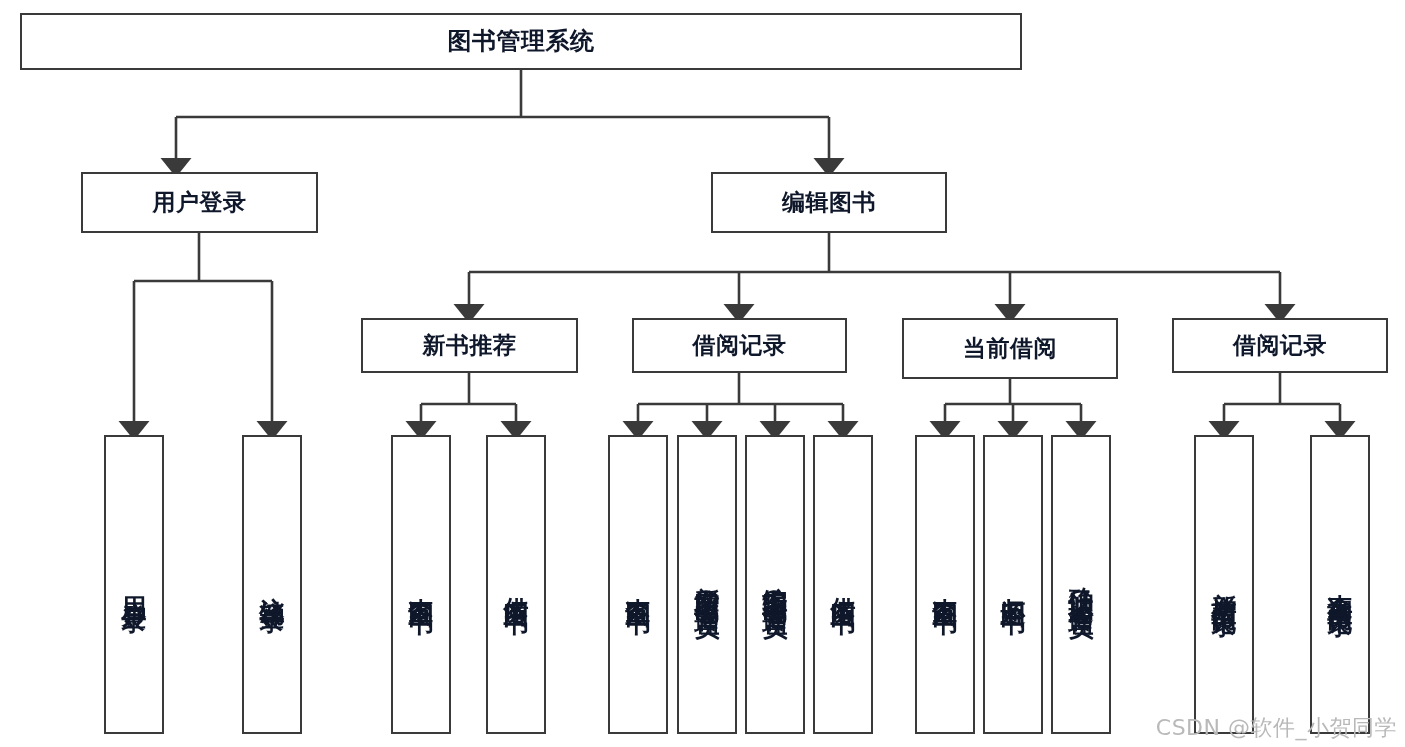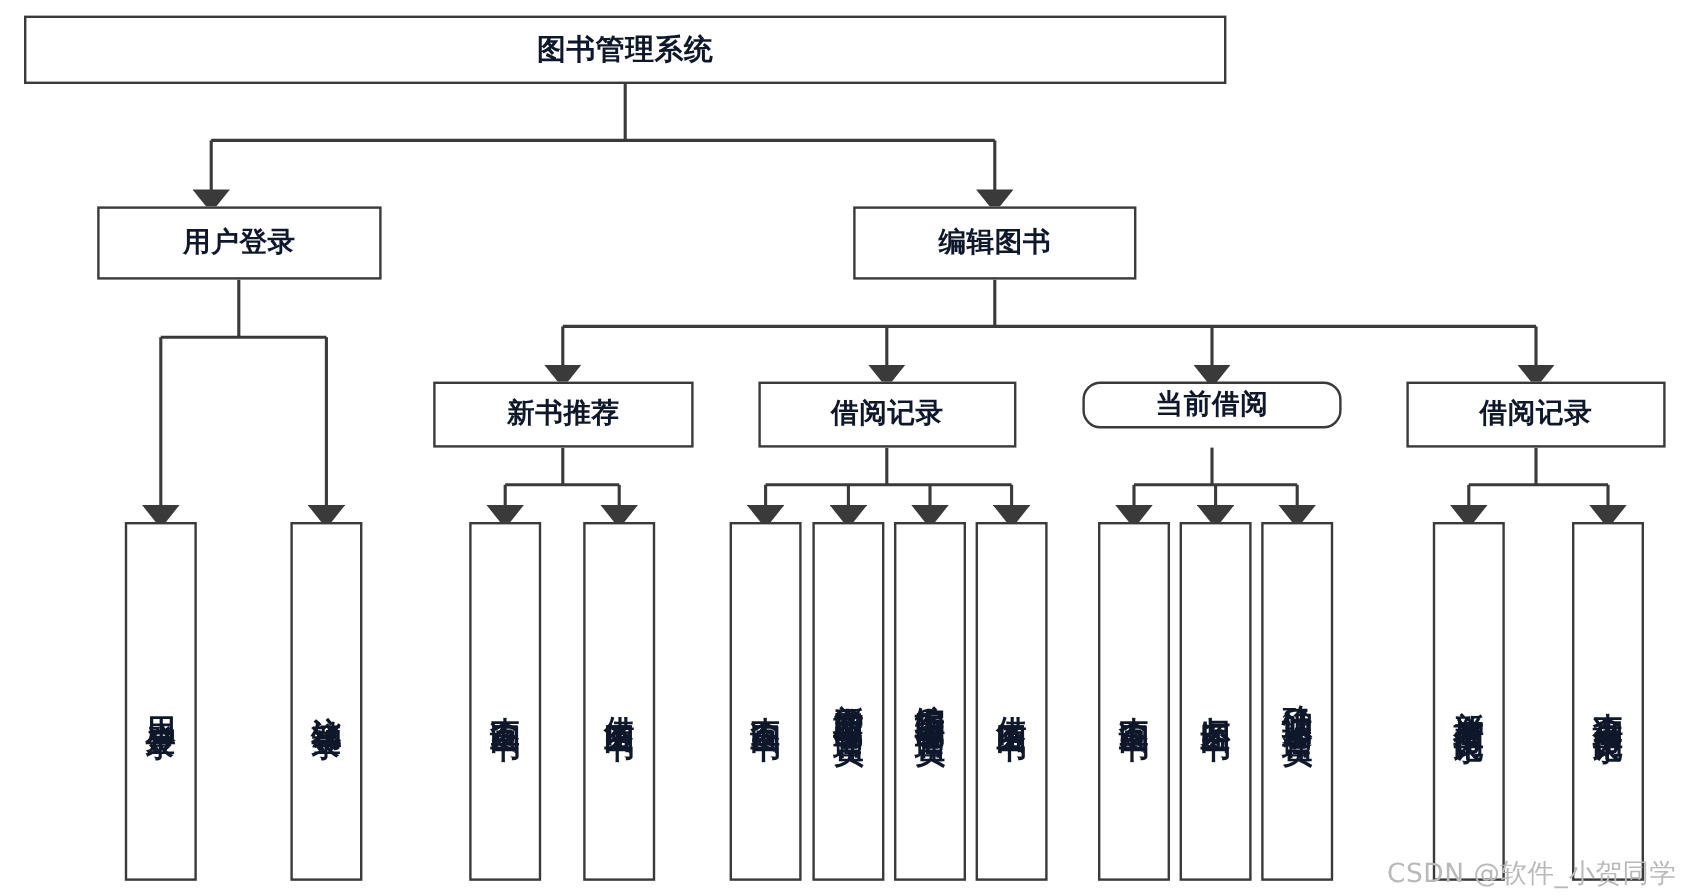--- a/index.html
+++ b/index.html
@@ -145,21 +145,21 @@
   </div>
 
   <div class="node horiz" style="left:361px; top:318px; width:217px; height:55px;">
     <span class="node-label">新书推荐</span>
   </div>
 
   <div class="node horiz" style="left:632px; top:318px; width:215px; height:55px;">
     <span class="node-label">借阅记录</span>
   </div>
 
-  <div class="node horiz" style="left:902px; top:318px; width:216px; height:39px;border-radius:15px;">
+  <div class="node horiz" style="left:902px; top:318px; width:216px; height:61px;">
     <span class="node-label">当前借阅</span>
   </div>
 
   <div class="node horiz" style="left:1172px; top:318px; width:216px; height:55px;">
     <span class="node-label">借阅记录</span>
   </div>
 
   <div class="node vert" style="left:104px; top:435px; width:60px; height:299px;">
     <span class="node-label">用户登录</span>
   </div>

